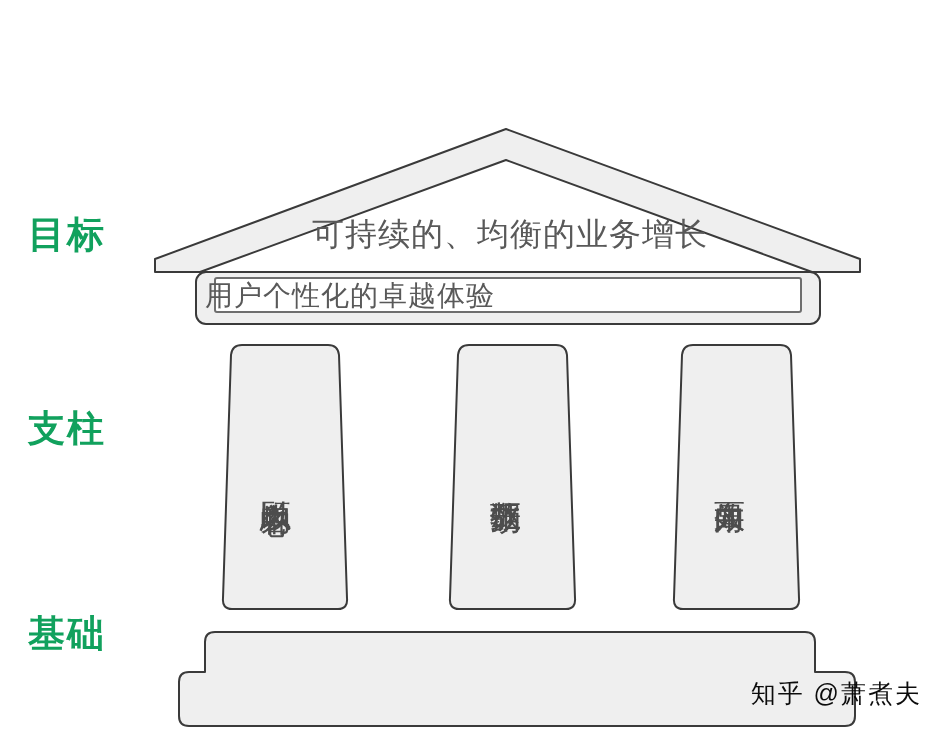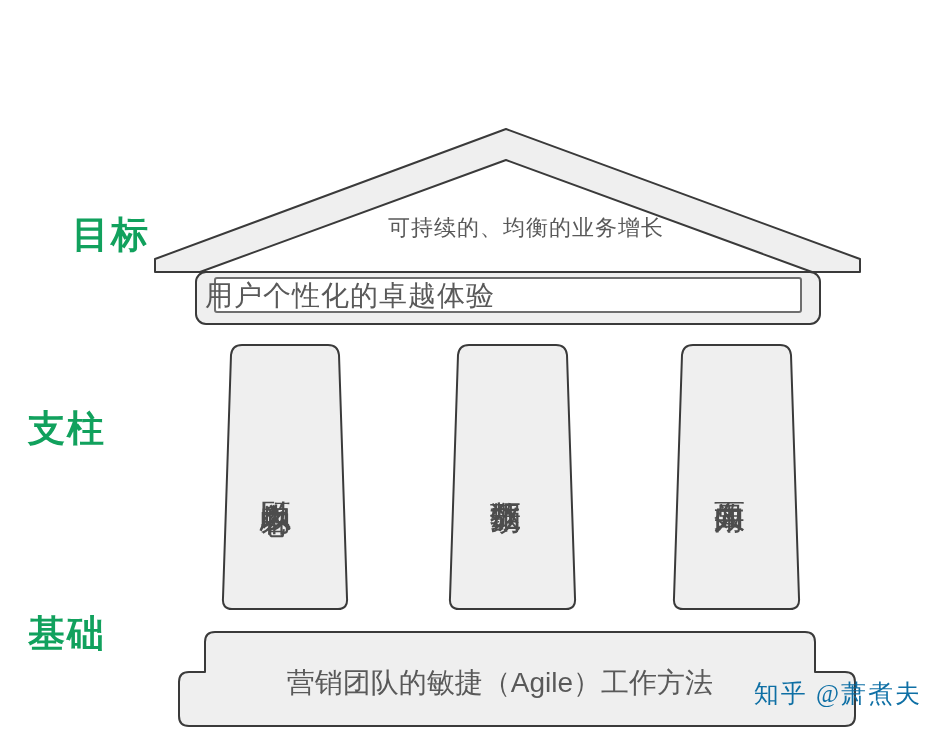--- a/index.html
+++ b/index.html
@@ -40,44 +40,44 @@
 
   
   .side-label {
     position: absolute;
     font-size: 37px;
     font-weight: 700;
     color: #11A15D;
     letter-spacing: 2px;
     white-space: nowrap;
   }
-  .side-label.goal      { left: 28px; top: 210px; margin-left: 44px; }
+  .side-label.goal      { left: 28px; top: 210px; }
   .side-label.pillars   { left: 28px; top: 404px; }
   .side-label.foundation{ left: 28px; top: 609px; }
 
   
   #house {
     position: absolute;
     left: 0; top: 0;
     width: 936px;
     height: 734px;
   }
 
   
   .house-text {
     position: absolute;
     color: #595959;
     white-space: nowrap;
   }
   .roof-text {
-    left: 176px;
+    left: 160px;
     top: 213px;
     width: 700px;
     text-align: center;
-    font-size: 22px;
+    font-size: 32px;
     letter-spacing: 1px;
   }
   .architrave-text {
     left: 205px;
     top: 277px;
     width: 600px;
     text-align: left;
     font-size: 28px;
     letter-spacing: 1px;
   }
@@ -105,25 +105,24 @@
   .pillar-text.p0 { left: 252px; top: 364px; width: 40px; height: 230px; }
   .pillar-text.p1 { left: 482px; top: 399px; width: 40px; height: 160px; }
   .pillar-text.p2 { left: 706px; top: 399px; width: 40px; height: 160px; }
 
   
   .watermark {
     position: absolute;
     right: 14px;
     bottom: 24px;
     font-size: 25px;
-    color: #0369a1;
+    color: #000000;
     letter-spacing: 2px;
     white-space: nowrap;
     opacity: 0.95;
-    font-family: Liberation Serif, serif;
   }
 </style>
 </head>
 <body>
 
 <div id="stage">
 
 
   <div class="side-label goal">目标</div>
   <div class="side-label foundation">基础</div>
@@ -194,16 +193,15 @@
   </svg>
 
   <div class="house-text roof-text">可持续的、均衡的业务增长</div>
 
   <div class="house-text architrave-text">用户个性化的卓越体验</div>
 
   <div class="pillar-text p0">以顾客为中心</div>
   <div class="pillar-text p1">数据驱动</div>
   <div class="pillar-text p2">面向效果</div>
 
-  <div class="house-text foundation-text">营销团队的敏捷（Agile）工作方法</div>
 
   <div class="watermark">知乎 @萧煮夫</div>
 </div>
 
 </body></html>

